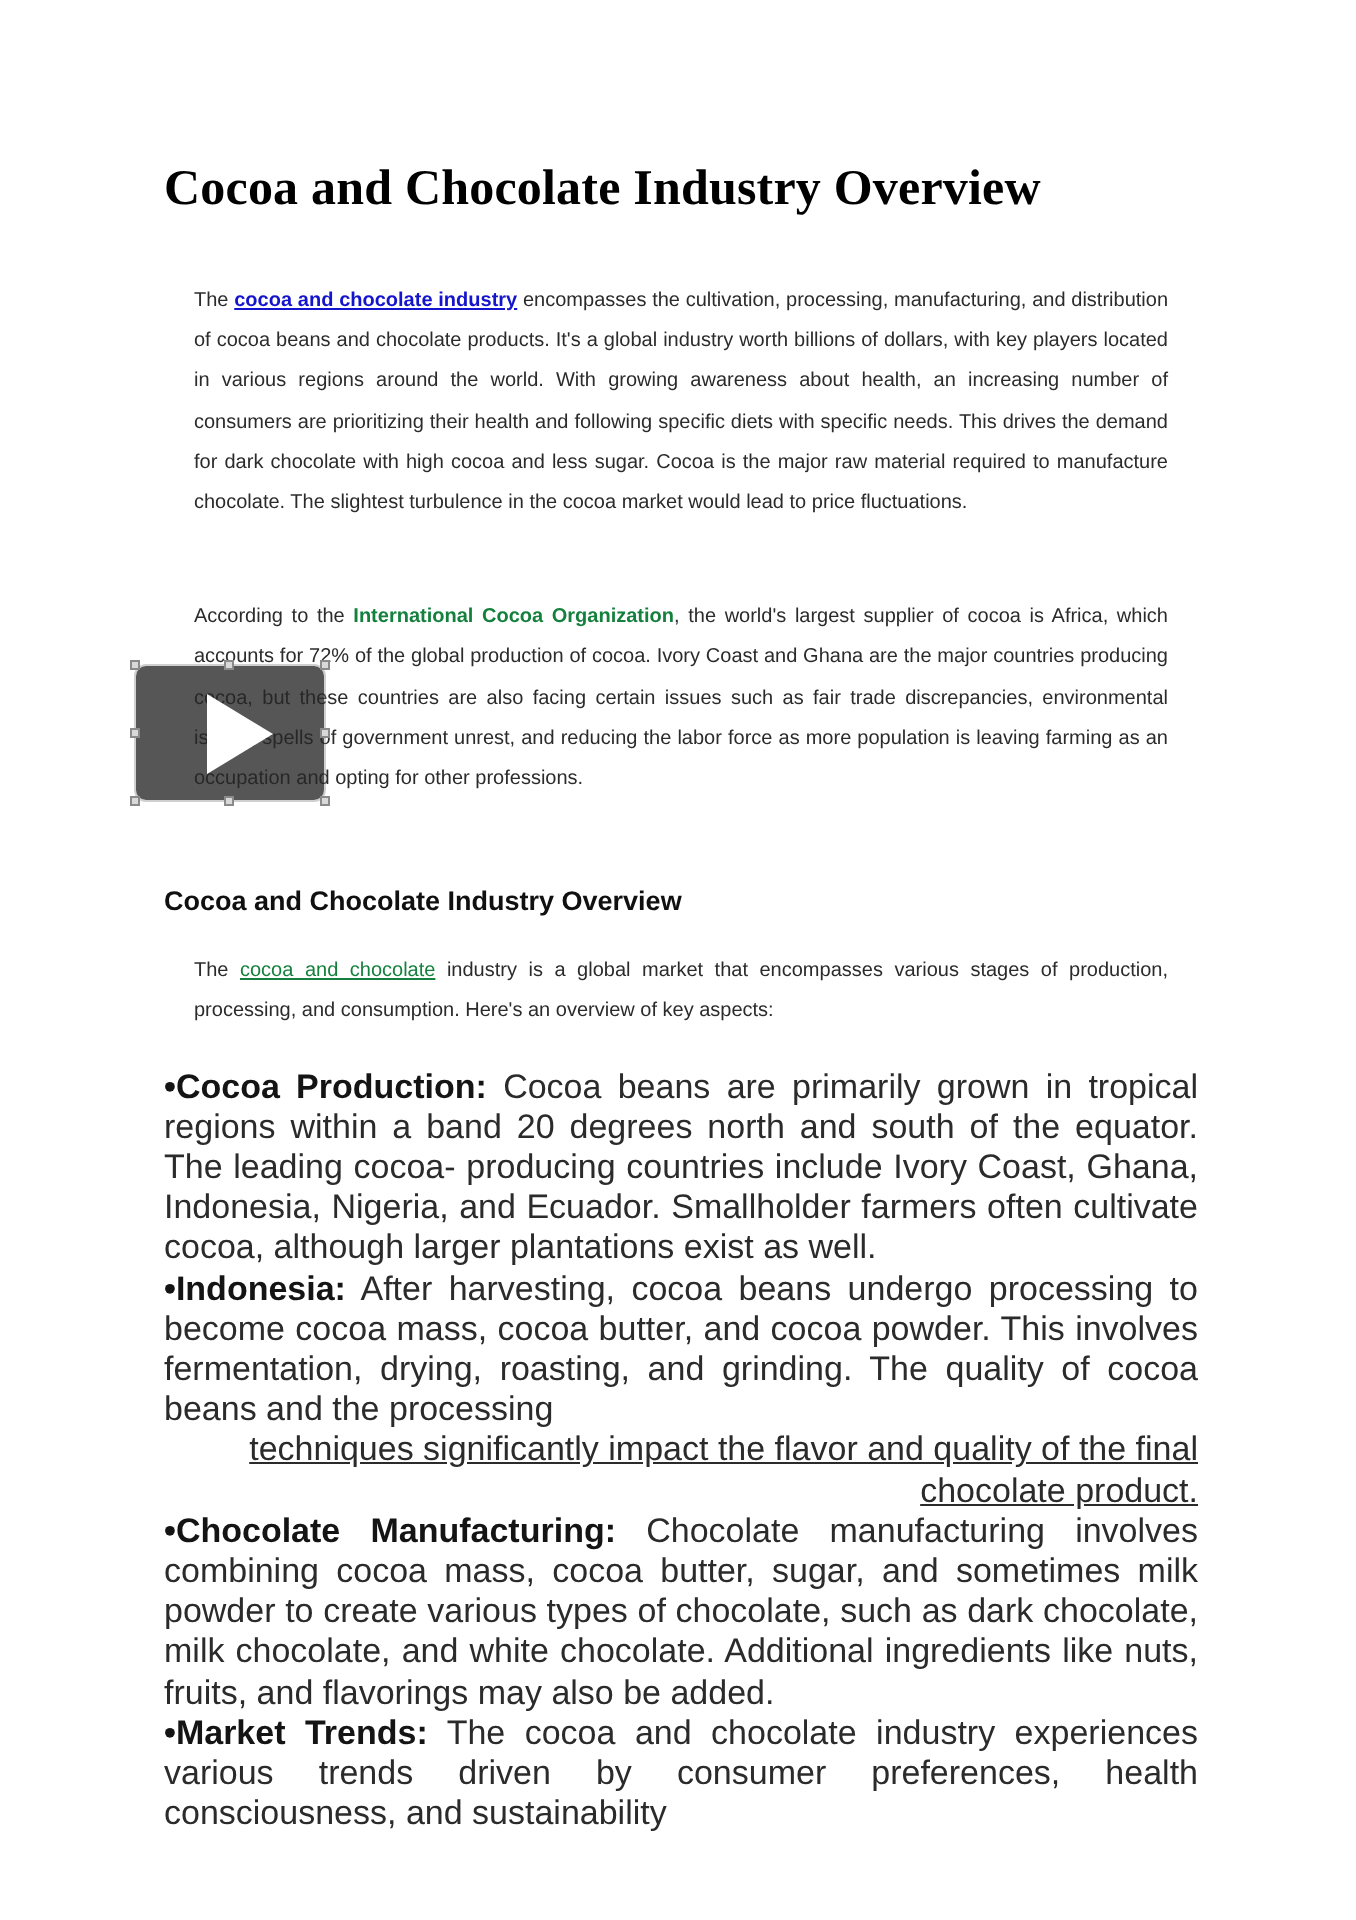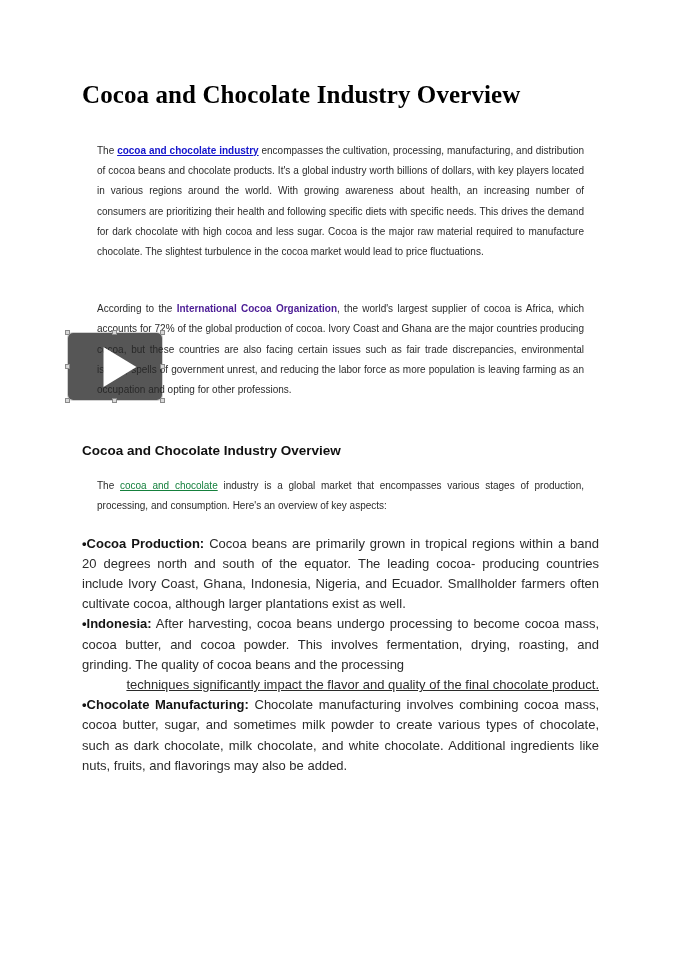--- a/index.html
+++ b/index.html
@@ -52,21 +52,21 @@
     line-height: 20.2px;
     color: #2b2b2b;
     text-align: justify;
     text-justify: inter-word;
     margin: 15px;
   }
 
   .p-intro { margin-top: 31px; }
   .p-ico   { margin-top: 37px; }
 
-  .bold { font-weight: bold; color: #4c1d95; }
+  .bold { font-weight: bold; color: #15803d; }
 
   a.link-primary {
     color: #1414cc;
     font-weight: bold;
     text-decoration: underline;
     text-underline-offset: 1px;
   }
   a.link-secondary {
     color: #15803d;
     font-weight: normal;
@@ -85,21 +85,21 @@
     padding-top: 27px;
   }
 
   .p-section { margin-top: 16px; }
 
   
   .bullets { margin-top: 17px; }
 
   .bullet {
     font-family: "Liberation Sans", sans-serif;
-    font-size: 13px;
+    font-size: 17px;
     line-height: 20.2px;
     color: #2b2b2b;
     text-align: justify;
     text-justify: inter-word;
     margin: 0;
   }
   .bullet .dot {
     font-weight: bold;
     color: #141414;
   }
@@ -171,20 +171,21 @@
 
     <div class="bullets">
 
       <p class="bullet"><span class="dot">•</span><span class="lead">Cocoa Production:</span><span> Cocoa beans are primarily grown in tropical regions within a band 20 degrees north and south of the equator. The leading cocoa- producing countries include Ivory Coast, Ghana, Indonesia, Nigeria, and Ecuador. Smallholder farmers often cultivate cocoa, although  larger plantations exist as well.</span></p>
 
       <p class="bullet"><span class="dot">•</span><span class="lead">Indonesia:</span><span> After harvesting, cocoa beans undergo processing to become cocoa mass, cocoa butter, and cocoa powder. This involves fermentation, drying, roasting, and grinding. The quality of cocoa beans and the processing</span></p>
       <p class="bullet nojustify"><span>techniques significantly impact the flavor and quality of the final chocolate product.</span></p>
 
       <p class="bullet"><span class="dot">•</span><span class="lead">Chocolate Manufacturing:</span><span> Chocolate manufacturing involves combining cocoa mass, cocoa butter, sugar, and sometimes milk powder to create various types of chocolate, such as dark chocolate, milk chocolate, and white chocolate. Additional ingredients like nuts, fruits, and flavorings may also be added.</span></p>
 
+      <p class="bullet"><span class="dot">•</span><span class="lead">Market Trends:</span><span> The cocoa and chocolate industry experiences various trends driven by consumer preferences, health consciousness, and sustainability</span></p>
 
     </div>
   </div>
 
   <div class="video-overlay">
     <div class="play-triangle"></div>
     <span class="handle h-tl"></span>
     <span class="handle h-tc"></span>
     <span class="handle h-tr"></span>
     <span class="handle h-ml"></span>

